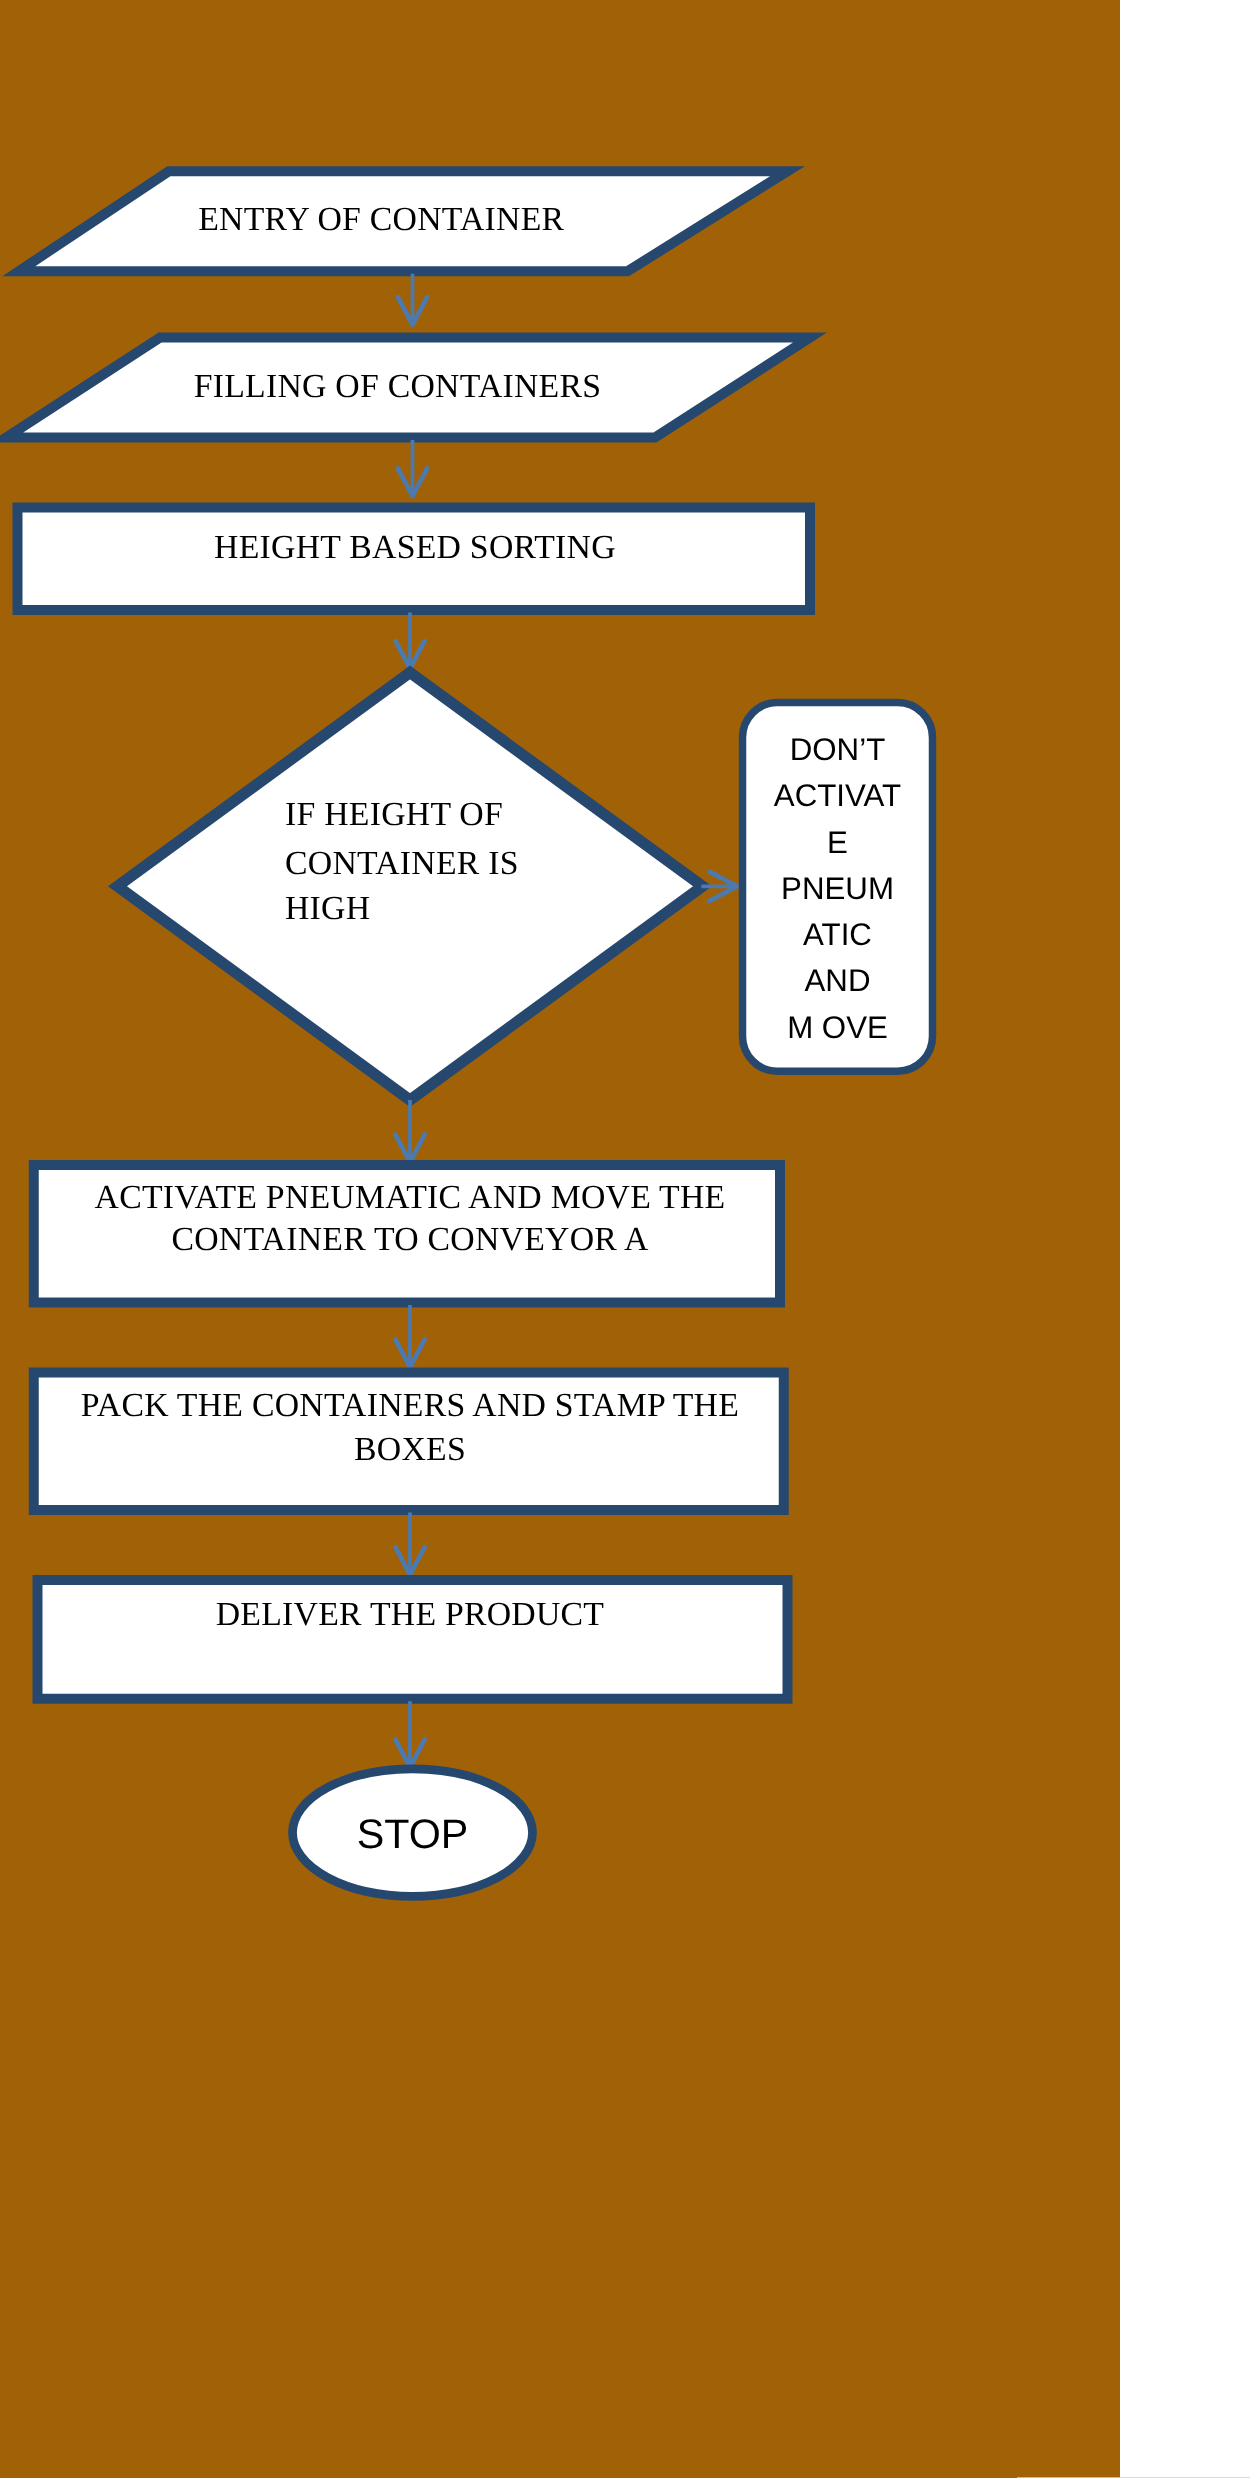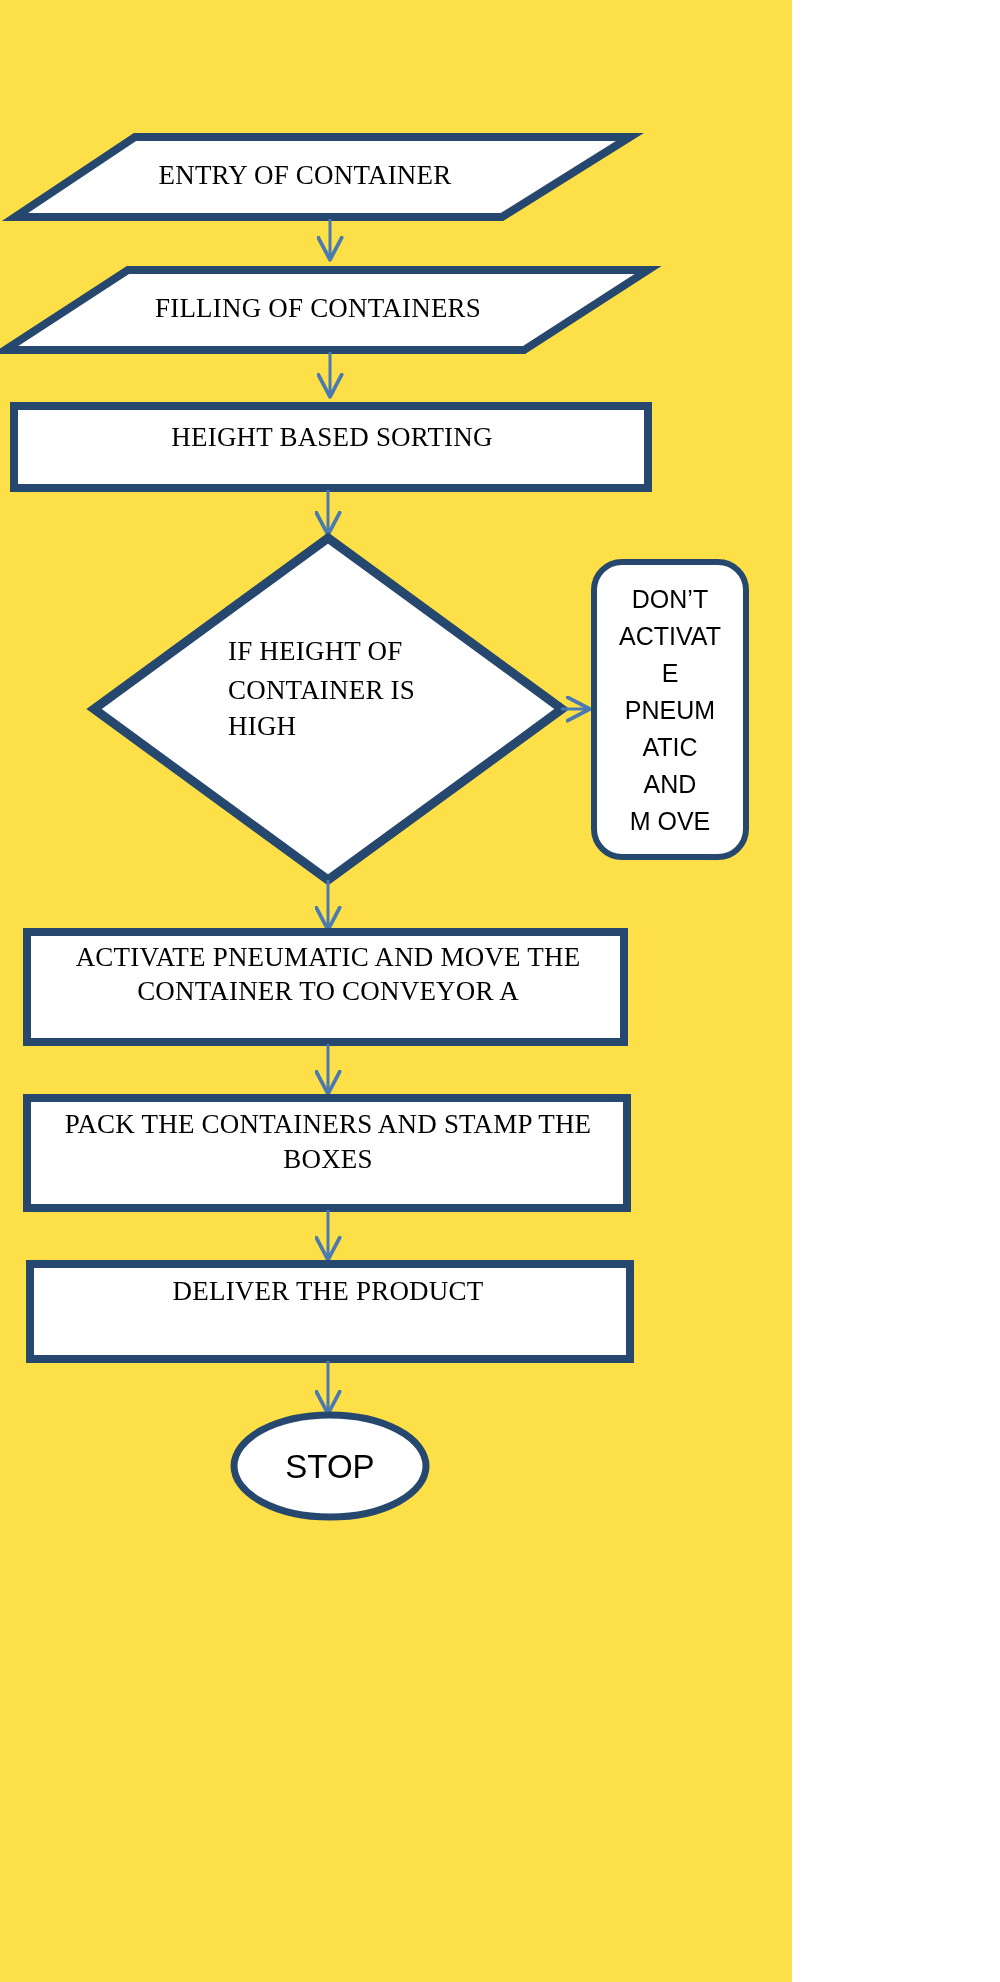--- a/index.html
+++ b/index.html
@@ -9,23 +9,23 @@
     background: #ffffff;
   }
   body {
     width: 1000px;
     height: 1982px;
     overflow: hidden;
     font-family: "Liberation Serif", serif;
   }
   #flowchart-root {
     position: relative;
-    width: 792px;
+    width: 896px;
     height: 1982px;
-    background: #fde047;
+    background: #a16207;
   }
   svg.chart-svg {
     display: block;
     width: 1000px;
     height: 1982px;
   }
   .node-shape {
     fill: #ffffff;
   }
   .node-label {

